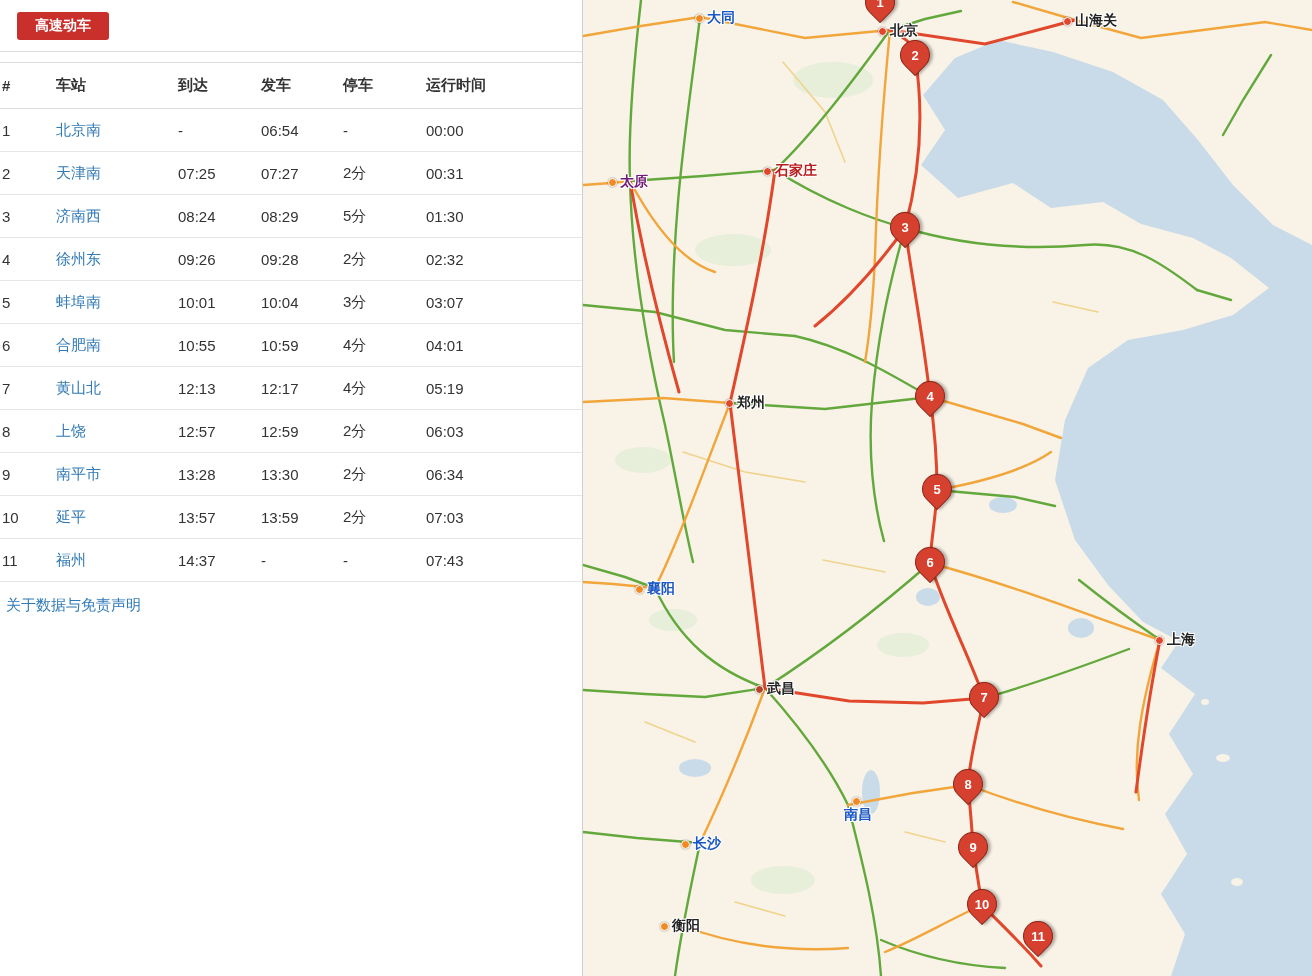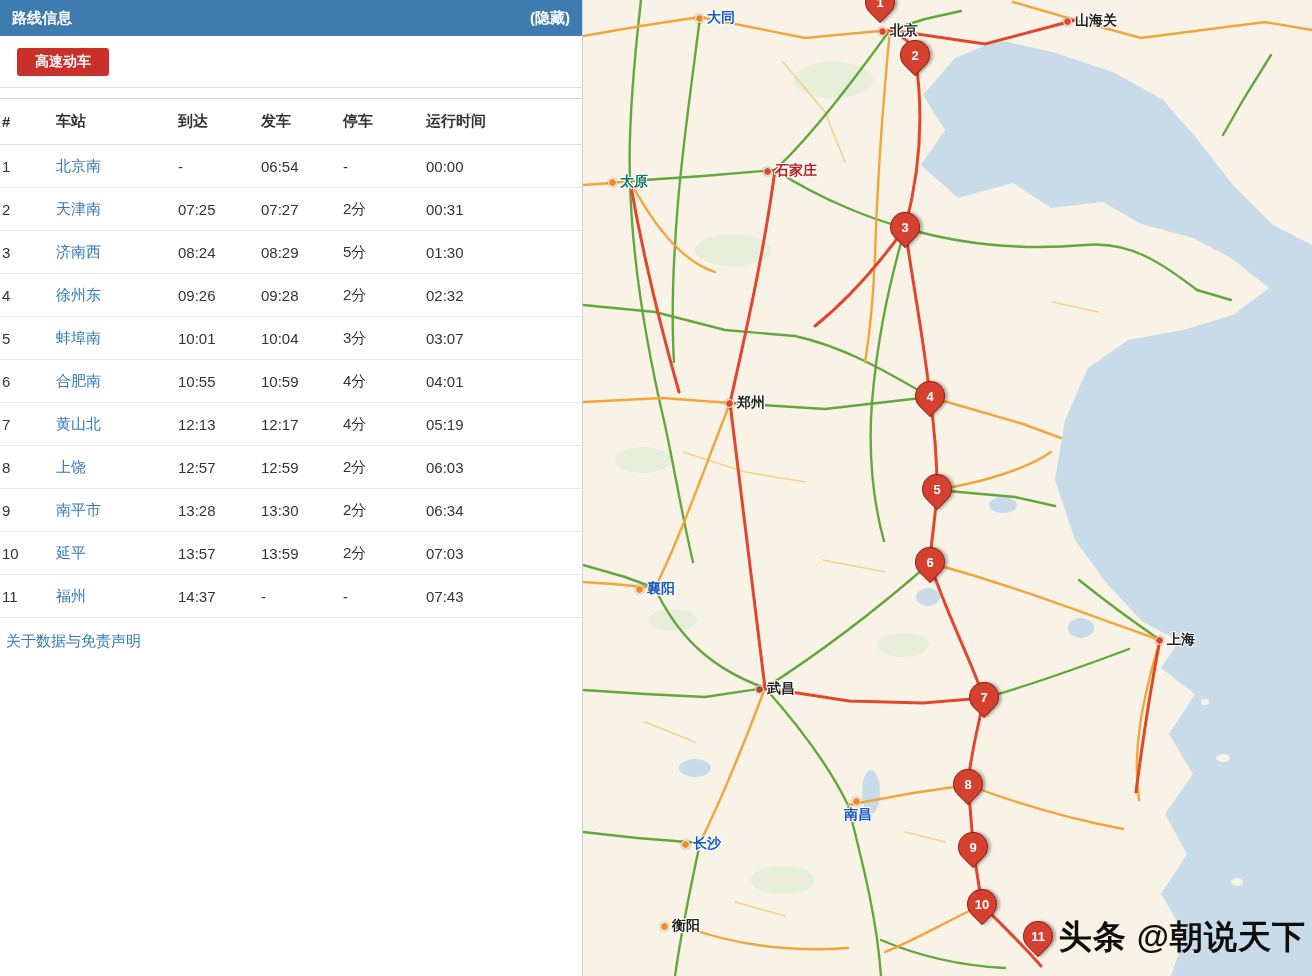--- a/index.html
+++ b/index.html
@@ -53,24 +53,20 @@
     transform:rotate(45deg);color:#fff;font-weight:bold;font-size:13px}
 
   .watermark{position:absolute;right:6px;bottom:16px;z-index:6;font-size:33px;font-weight:bold;color:#0e0e0e;letter-spacing:1px}
 </style>
 </head>
 <body>
 
 <div class="app">
 
   <aside class="panel">
-    <header class="panel-header">
-      <span>路线信息</span>
-      <a href="#" class="hide-link">(隐藏)</a>
-    </header>
 
 
     <div class="info-row">
       <div class="info-value">
         <span class="badge">高速动车</span>
       </div>
     </div>
 
 
     <table class="sched">
@@ -288,21 +284,21 @@
         <div class="city" style="left: 300px; top: 30px;">
           <span class="cdot" style="background: rgb(225, 71, 44);"></span>
           <span class="cname" style="color: rgb(34, 34, 34);">北京</span>
         </div>
         <div class="city" style="left: 485px; top: 20px;">
           <span class="cdot" style="background: rgb(225, 71, 44);"></span>
           <span class="cname" style="color: rgb(34, 34, 34);">山海关</span>
         </div>
         <div class="city" style="left: 30px; top: 181px;">
           <span class="cdot" style="background: rgb(240, 138, 36);"></span>
-          <span class="cname" style="color: #0f766e;">太原</span>
+          <span class="cname" style="color: #701a75;">太原</span>
         </div>
         <div class="city" style="left: 185px; top: 170px;">
           <span class="cdot" style="background: rgb(225, 71, 44);"></span>
           <span class="cname" style="color: #b91c1c;">石家庄</span>
         </div>
         <div class="city" style="left: 147px; top: 402px;">
           <span class="cdot" style="background: rgb(225, 71, 44);"></span>
           <span class="cname" style="color: rgb(34, 34, 34);">郑州</span>
         </div>
         <div class="city" style="left: 57px; top: 588px;">
@@ -358,16 +354,15 @@
         <div class="pin" style="left: 390px; top: 847px;">
           <span class="pnum">9</span>
         </div>
         <div class="pin" style="left: 399px; top: 904px;">
           <span class="pnum">10</span>
         </div>
         <div class="pin" style="left: 455px; top: 936px;">
           <span class="pnum">11</span>
         </div>
       </div>
-    <div class="watermark">头条 @朝说天下</div>
   </div>
 
 </div>
 
 </body></html>

